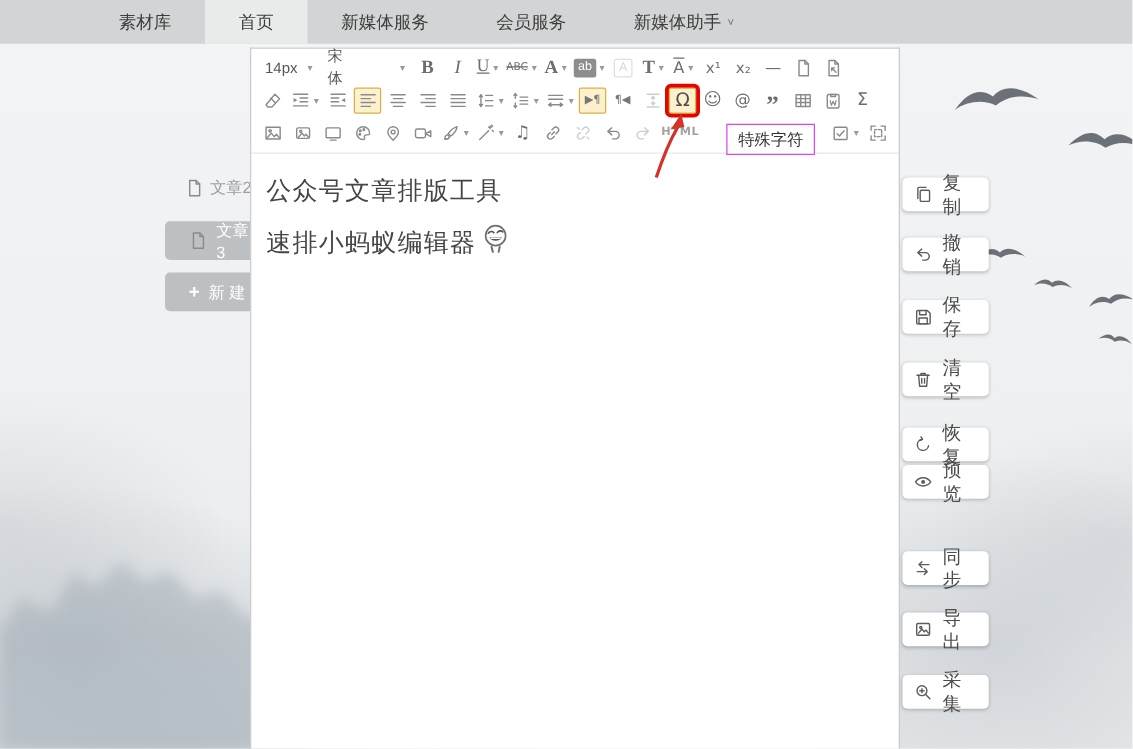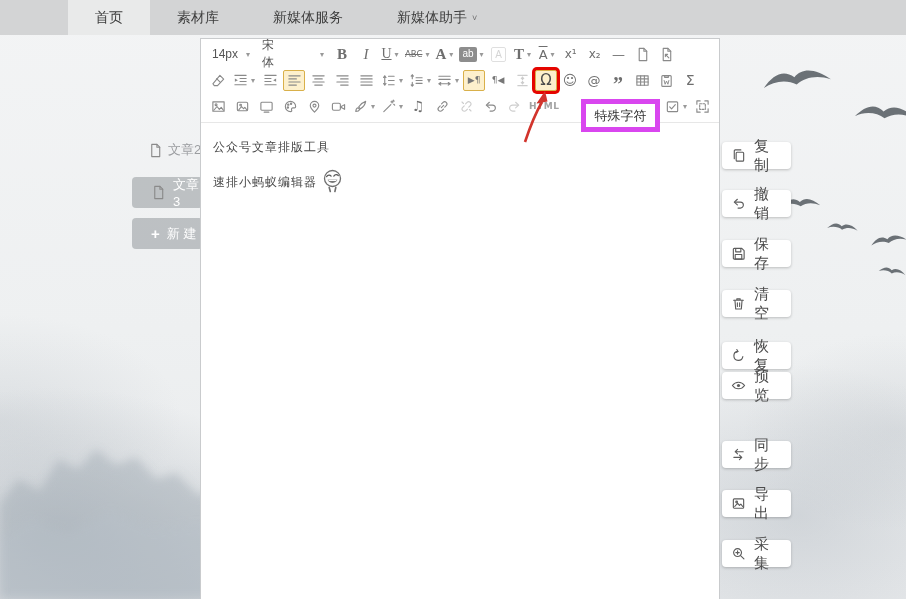--- a/index.html
+++ b/index.html
@@ -59,25 +59,25 @@
   .t-at{font-size:13px;}
   .t-quote{font-family:"Liberation Serif","DejaVu Serif",serif;font-weight:bold;font-size:20px;line-height:6px;padding-top:8px;}
   .t-sigma{font-size:14px;}
   .t-music{font-size:14px;}
   .t-dir{font-size:9px;letter-spacing:0;color:#777;}
   .t-hr{font-size:13px;}
   .t-html{font-size:9px;font-weight:bold;color:#a3a3a3;letter-spacing:.5px;}
   .badge{background:#8d8d8d;color:#fff;border-radius:2px;font-size:10px;padding:0 3px;height:15px;line-height:14px;}
   .boxed{border:1px solid #b5b5b5;border-radius:2px;font-size:10px;color:#9a9a9a;padding:0 3px;height:13px;line-height:13px;}
   
-  #editor-content{padding:16px 12px;font-size:12px;color:#454545;}
+  #editor-content{padding:16px 12px;font-size:20px;color:#454545;}
   #editor-content p{margin:0 0 13px;letter-spacing:1px;display:flex;align-items:center;}
   .emoji{margin-left:5px;}
   
-  #tooltip{position:absolute;left:581px;top:99px;width:69px;height:23px;background:#fff;border:5px solid #d946ef;
+  #tooltip{position:absolute;left:581px;top:99px;width:69px;height:23px;background:#fff;border:1px solid #d946ef;
     z-index:8;display:flex;align-items:center;justify-content:center;font-size:13px;color:#333;}
   #annotation-arrow{position:absolute;left:514px;top:88px;z-index:9;pointer-events:none;}
   
   .action-btn{position:absolute;left:722px;width:69px;height:27px;background:#fff;border-radius:4px;z-index:4;
     box-shadow:0 1px 3px rgba(0,0,0,.22);display:flex;align-items:center;gap:8px;padding:0 9px;box-sizing:border-box;
     font-size:15px;color:#4c4c4c;cursor:pointer;}
   .action-btn svg{width:15px;height:15px;stroke:#5c5c5c;fill:none;stroke-width:1.2;stroke-linecap:round;stroke-linejoin:round;flex:none;}
 </style>
 </head>
 <body>
@@ -92,28 +92,31 @@
     <path transform="translate(26,10) scale(1.5) rotate(-6)" d="M0 12 C7 4 14 1 21 7 C27 1 36 3 45 11 C36 7 28 8 22 12 C16 8 7 8 0 12 Z"></path>
     <path transform="translate(120,40) scale(1.35) rotate(4)" d="M0 12 C7 4 14 1 21 7 C27 1 36 3 45 11 C36 7 28 8 22 12 C16 8 7 8 0 12 Z"></path>
     <path transform="translate(46,136) scale(0.85)" d="M0 12 C7 4 14 1 21 7 C27 1 36 3 45 11 C36 7 28 8 22 12 C16 8 7 8 0 12 Z"></path>
     <path transform="translate(92,160) scale(0.68) rotate(6)" d="M0 12 C7 4 14 1 21 7 C27 1 36 3 45 11 C36 7 28 8 22 12 C16 8 7 8 0 12 Z"></path>
     <path transform="translate(134,176) scale(0.8) rotate(-8)" d="M0 12 C7 4 14 1 21 7 C27 1 36 3 45 11 C36 7 28 8 22 12 C16 8 7 8 0 12 Z"></path>
     <path transform="translate(144,204) scale(0.6) rotate(10)" d="M0 12 C7 4 14 1 21 7 C27 1 36 3 45 11 C36 7 28 8 22 12 C16 8 7 8 0 12 Z"></path>
   </g>
 </svg>
 
 <nav id="top-nav">
+    <div class="nav-tab">
+      <span>素材库</span>
+    </div>
     <div class="nav-tab active">
       <span>首页</span>
     </div>
     <div class="nav-tab">
-      <span>素材库</span>
+      <span>新媒体服务</span>
     </div>
     <div class="nav-tab">
-      <span>新媒体服务</span>
+      <span>会员服务</span>
     </div>
     <div class="nav-tab">
       <span>新媒体助手</span>
       <span class="nav-caret">˅</span>
     </div>
   </nav>
 
 <div id="sidebar">
     <div class="side-item side-ghost" style="top: 141px;">
       <span class="icw">

